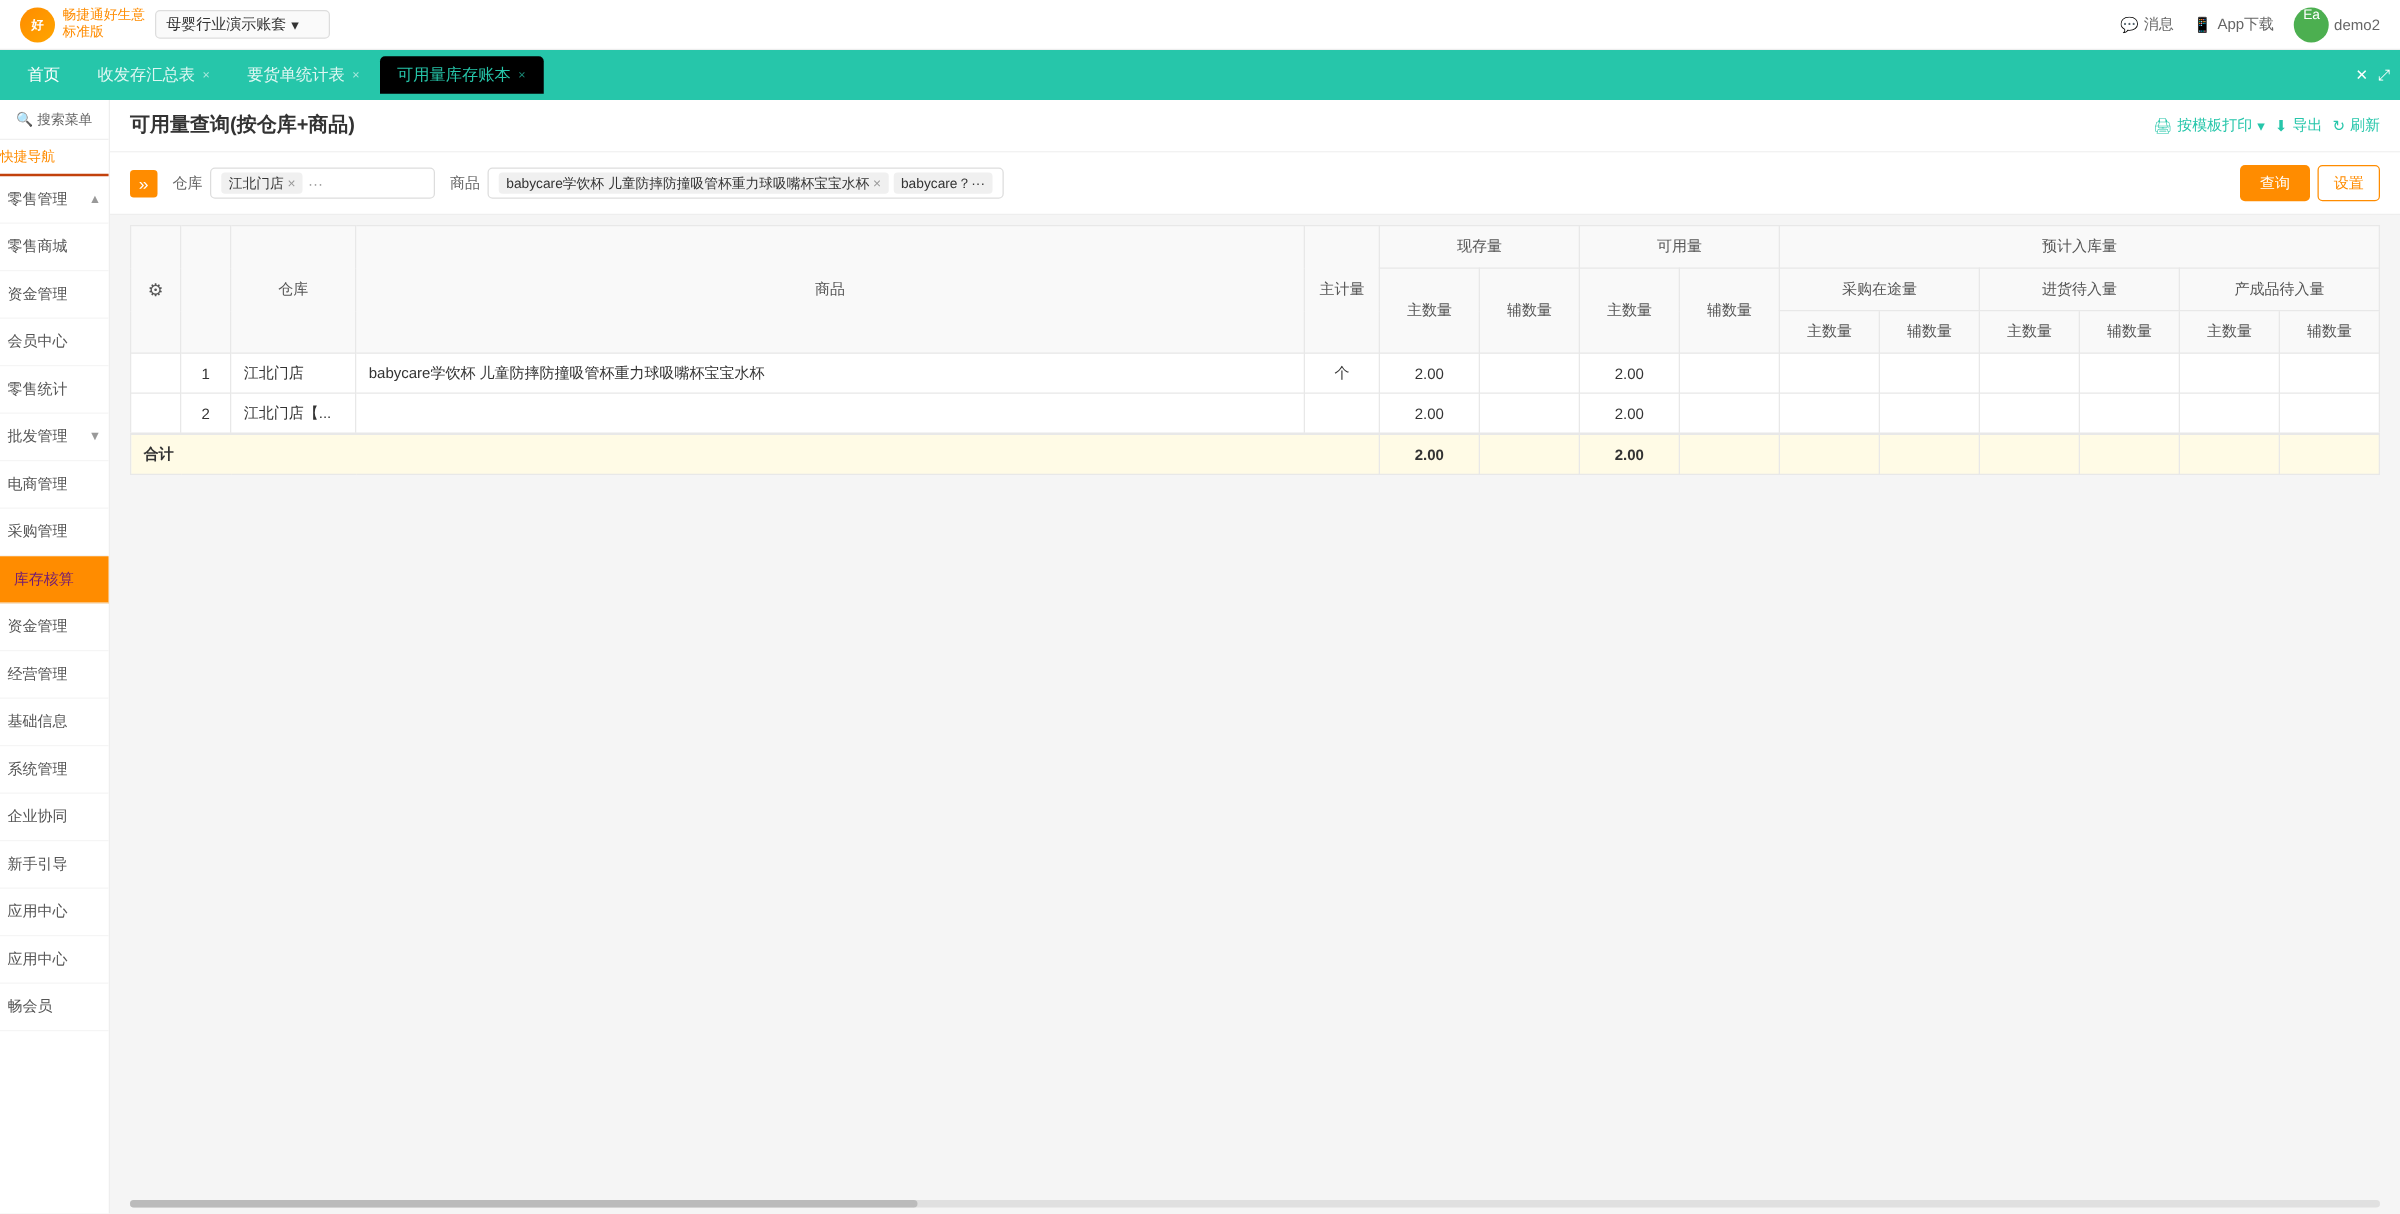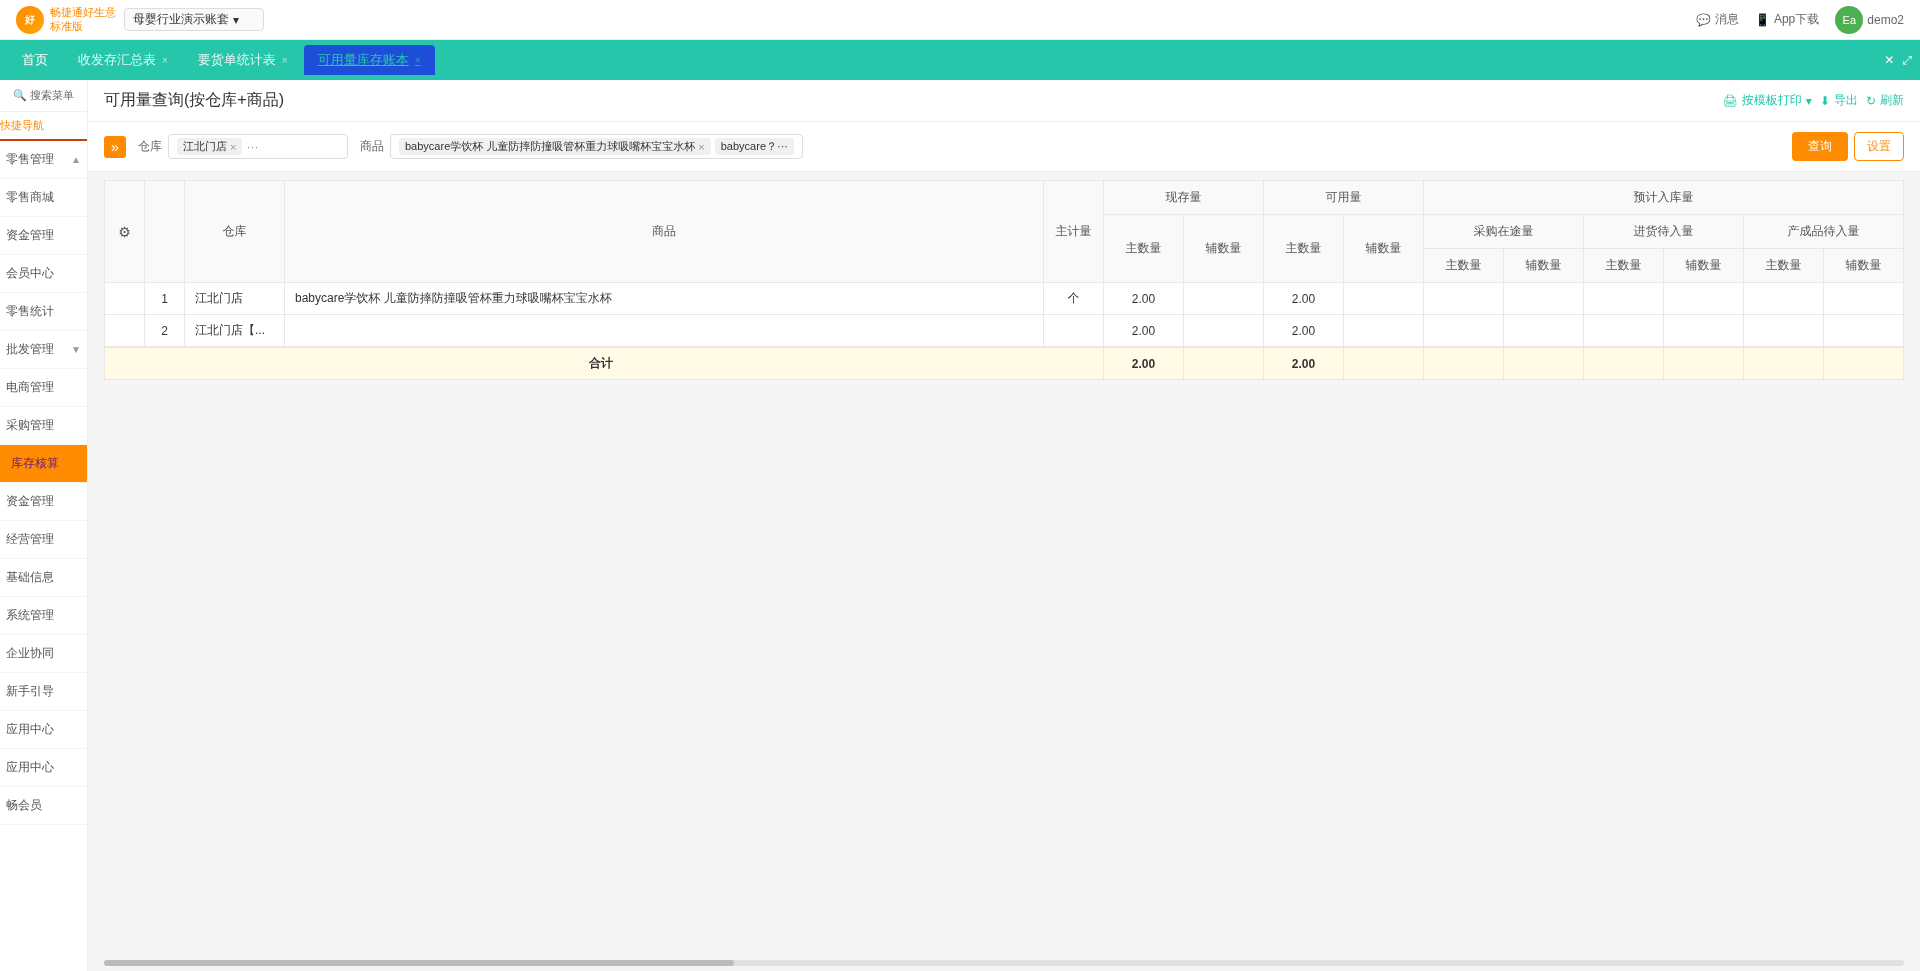--- a/index.html
+++ b/index.html
@@ -7,26 +7,26 @@
 
     
     .top-bar { background: #fff; height: 40px; display: flex; align-items: center; justify-content: space-between; padding: 0 16px; border-bottom: 1px solid #eee; flex-shrink: 0; }
     .top-bar-left { display: flex; align-items: center; gap: 8px; }
     .logo-area { display: flex; align-items: center; gap: 6px; }
     .logo-icon { width: 28px; height: 28px; background: linear-gradient(135deg, #ff8c00, #ffa500); border-radius: 50%; display: flex; align-items: center; justify-content: center; color: white; font-size: 10px; font-weight: bold; }
     .logo-text { font-size: 11px; color: #ff8c00; line-height: 1.2; }
     .org-selector { display: flex; align-items: center; gap: 4px; border: 1px solid #ddd; border-radius: 4px; padding: 2px 8px; font-size: 12px; color: #333; cursor: pointer; background: #fafafa; min-width: 140px; }
     .top-bar-right { display: flex; align-items: center; gap: 16px; }
     .top-right-item { display: flex; align-items: center; gap: 4px; font-size: 12px; color: #666; cursor: pointer; }
-    .avatar { width: 28px; height: 28px; border-radius: 50%; background: #4CAF50; display: flex; align-items: center; justify-content: center; color: white; font-size: 11px; }
+    .avatar { width: 28px; height: 28px; border-radius: 50%; background: #4CAF50; display: flex; justify-content: center; color: white; font-size: 11px; }
 
     
     .nav-tabs { background: #26c6aa; height: 40px; display: flex; align-items: center; padding: 0 8px; flex-shrink: 0; }
     .nav-tab { display: flex; align-items: center; gap: 4px; padding: 6px 14px; border-radius: 4px 4px 0 0; font-size: 13px; cursor: pointer; color: rgba(255,255,255,0.85); margin-right: 2px; }
-    .nav-tab.active { background: #1d4ed8; color: #26c6aa; font-weight: 500; text-decoration: underline; }
+    .nav-tab.active { background: #000000; color: #26c6aa; font-weight: 500; }
     .nav-tab .close-btn { font-size: 10px; color: inherit; opacity: 0.7; margin-left: 2px; }
     .nav-tab-home { color: white; }
     .nav-tab-spacer { flex: 1; }
     .nav-tab-actions { display: flex; align-items: center; gap: 8px; color: white; }
 
     
     .main-layout { display: flex; flex: 1; overflow: hidden; }
 
     
     .sidebar { width: 88px; background: #fff; border-right: 1px solid #eee; display: flex; flex-direction: column; flex-shrink: 0; overflow-y: auto; }
@@ -34,21 +34,21 @@
     .sidebar-nav { padding: 6px 0; font-size: 11px; color: #ff8c00; cursor: pointer; text-align: left; border-bottom: 2px solid #c2410c; }
     .sidebar-item { padding: 10px 6px; font-size: 12px; color: #555; cursor: pointer; text-align: center; border-bottom: 1px solid #f5f5f5; display: flex; align-items: center; justify-content: space-between; }
     .sidebar-item.active { background: #ff8c00; color: #701a75; border-radius: 0; padding-left: 11px; }
     .sidebar-item .arrow { font-size: 10px; color: #999; }
 
     
     .content-area { flex: 1; display: flex; flex-direction: column; overflow: hidden; }
 
     
     .page-header { background: #fff; padding: 10px 16px; display: flex; align-items: center; justify-content: space-between; border-bottom: 1px solid #eee; flex-shrink: 0; }
-    .page-title { font-size: 16px; font-weight: 400; color: #333; }
+    .page-title { font-size: 16px; font-weight: 700; color: #333; }
     .page-actions { display: flex; align-items: center; gap: 8px; }
     .btn-link { display: flex; align-items: center; gap: 4px; color: #26c6aa; font-size: 12px; cursor: pointer; }
     .btn-refresh { display: flex; align-items: center; gap: 4px; color: #26c6aa; font-size: 12px; cursor: pointer; }
 
     
     .filter-bar { background: #fff; padding: 10px 16px; display: flex; align-items: center; gap: 12px; border-bottom: 1px solid #eee; flex-shrink: 0; }
     .filter-expand { background: #ff8c00; color: white; border: none; width: 22px; height: 22px; border-radius: 3px; cursor: pointer; display: flex; align-items: center; justify-content: center; font-size: 14px; flex-shrink: 0; }
     .filter-group { display: flex; align-items: center; gap: 6px; }
     .filter-label { font-size: 12px; color: #666; white-space: nowrap; }
     .filter-input { border: 1px solid #ddd; border-radius: 4px; padding: 3px 8px; font-size: 12px; display: flex; align-items: center; gap: 4px; min-width: 180px; background: #fff; }
@@ -324,21 +324,21 @@
     <td></td>
     <td></td>
     <td></td>
     <td></td>
     <td></td>
     <td></td>
   </tr>
           </tbody>
         <tfoot>
           <tr class="table-footer">
-            <td colspan="5" style="text-align:center; padding-right:16px;">合计</td>
+            <td colspan="5" style="text-align:left; padding-right:16px;">合计</td>
             <td>2.00</td>
             <td></td>
             <td>2.00</td>
             <td></td>
             <td></td>
             <td></td>
             <td></td>
             <td></td>
             <td></td>
             <td></td>

